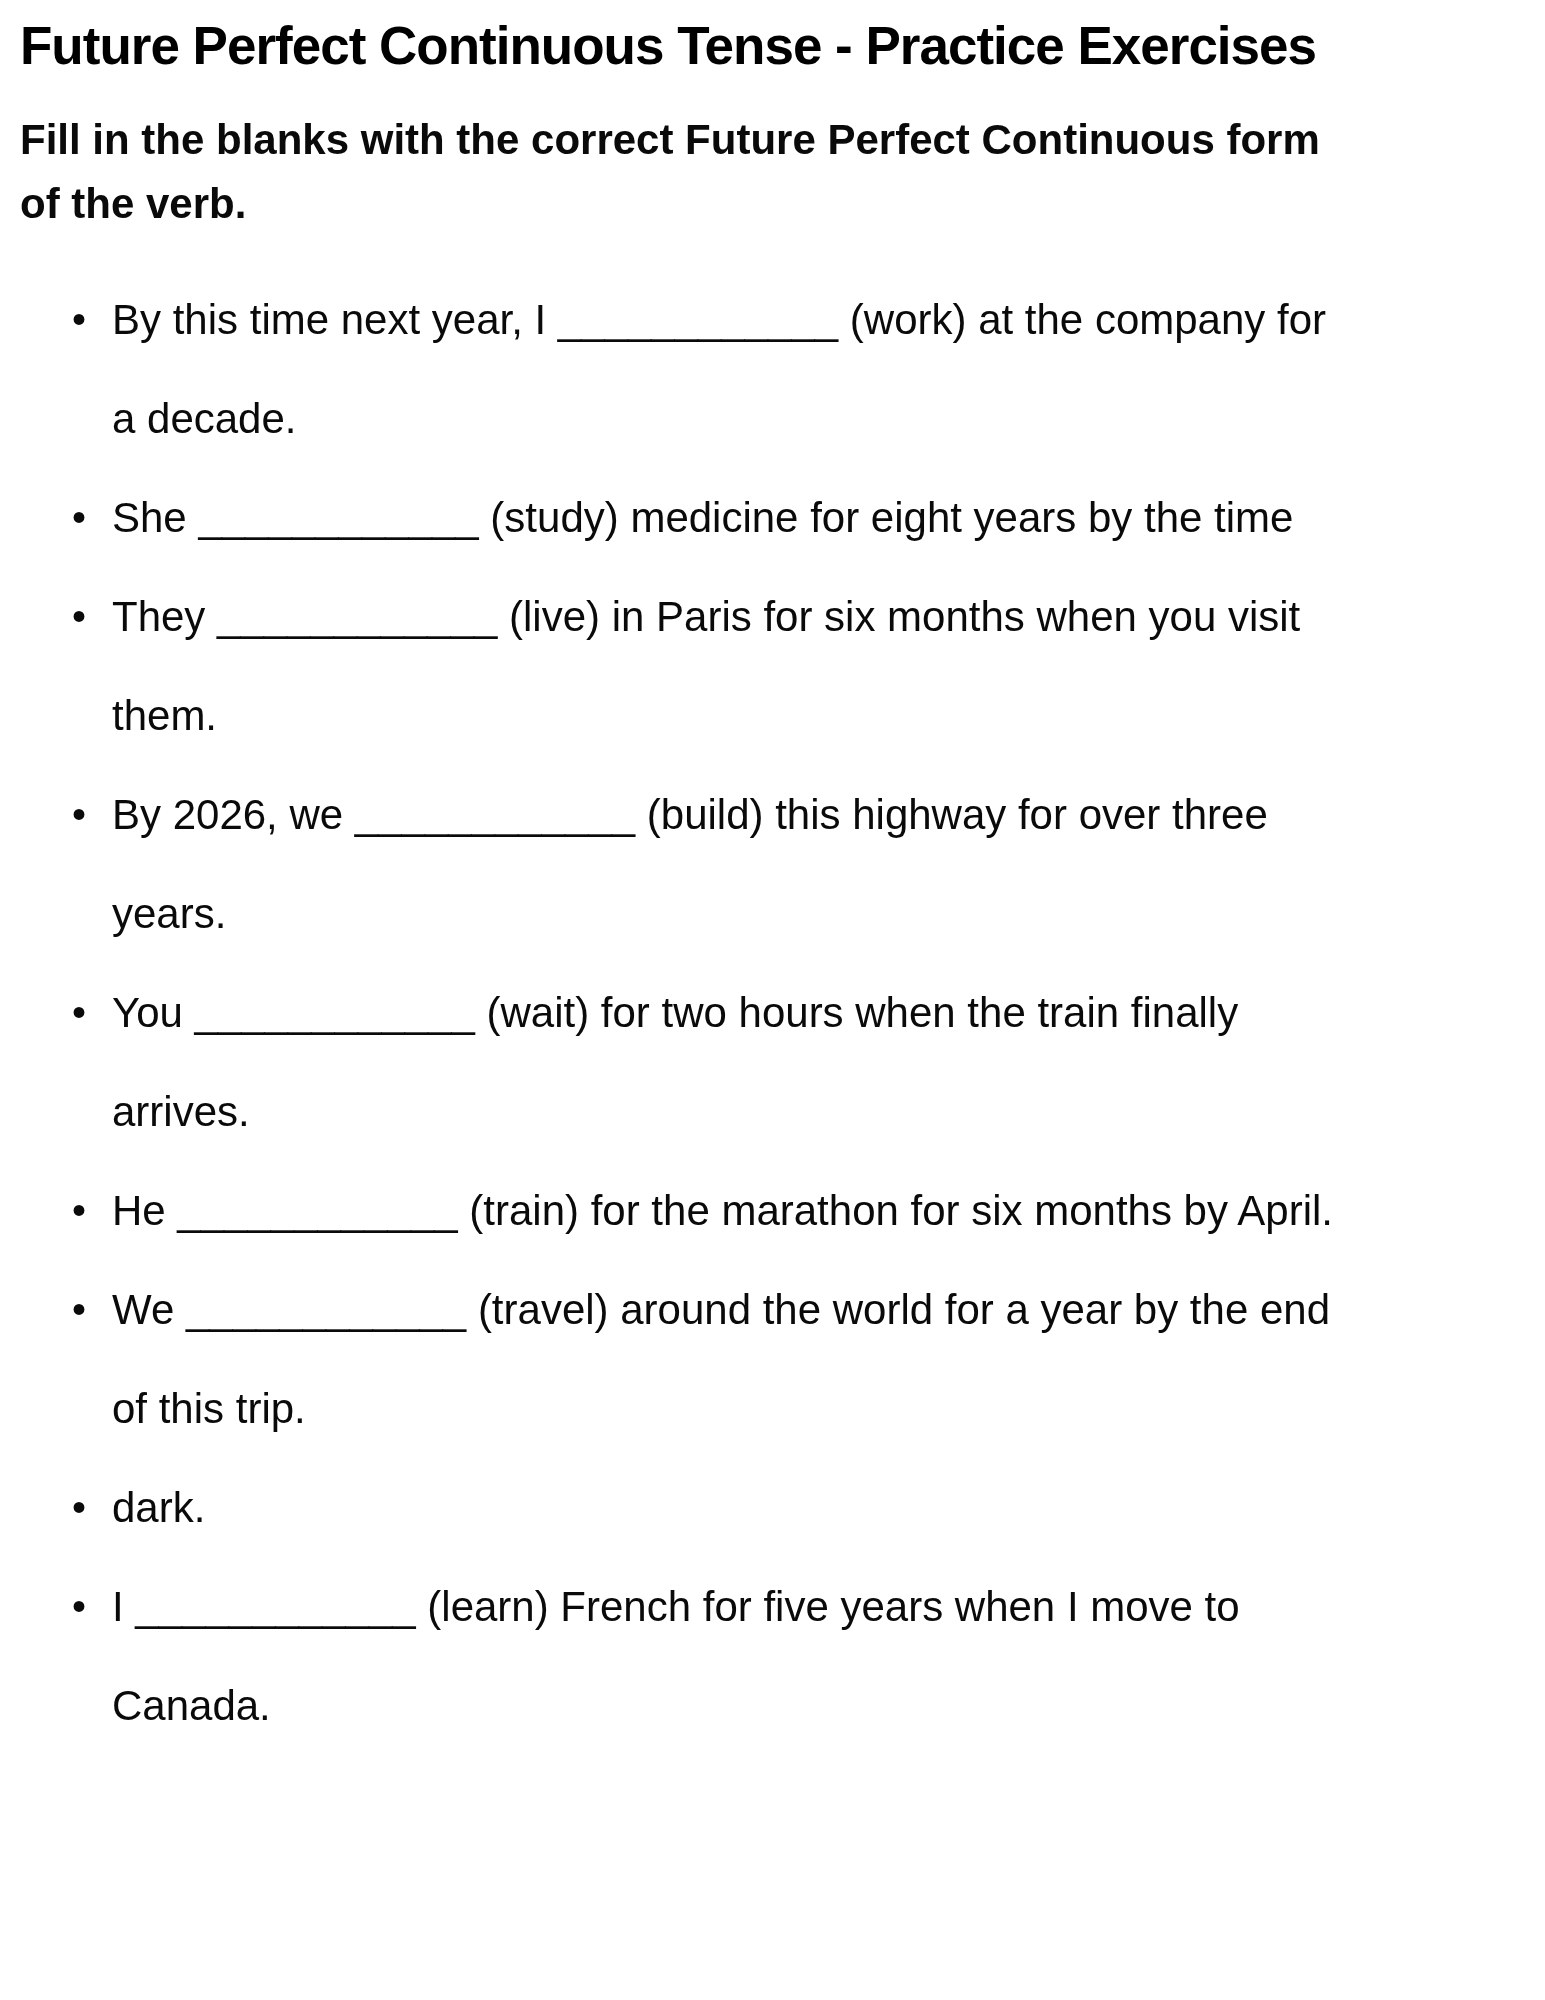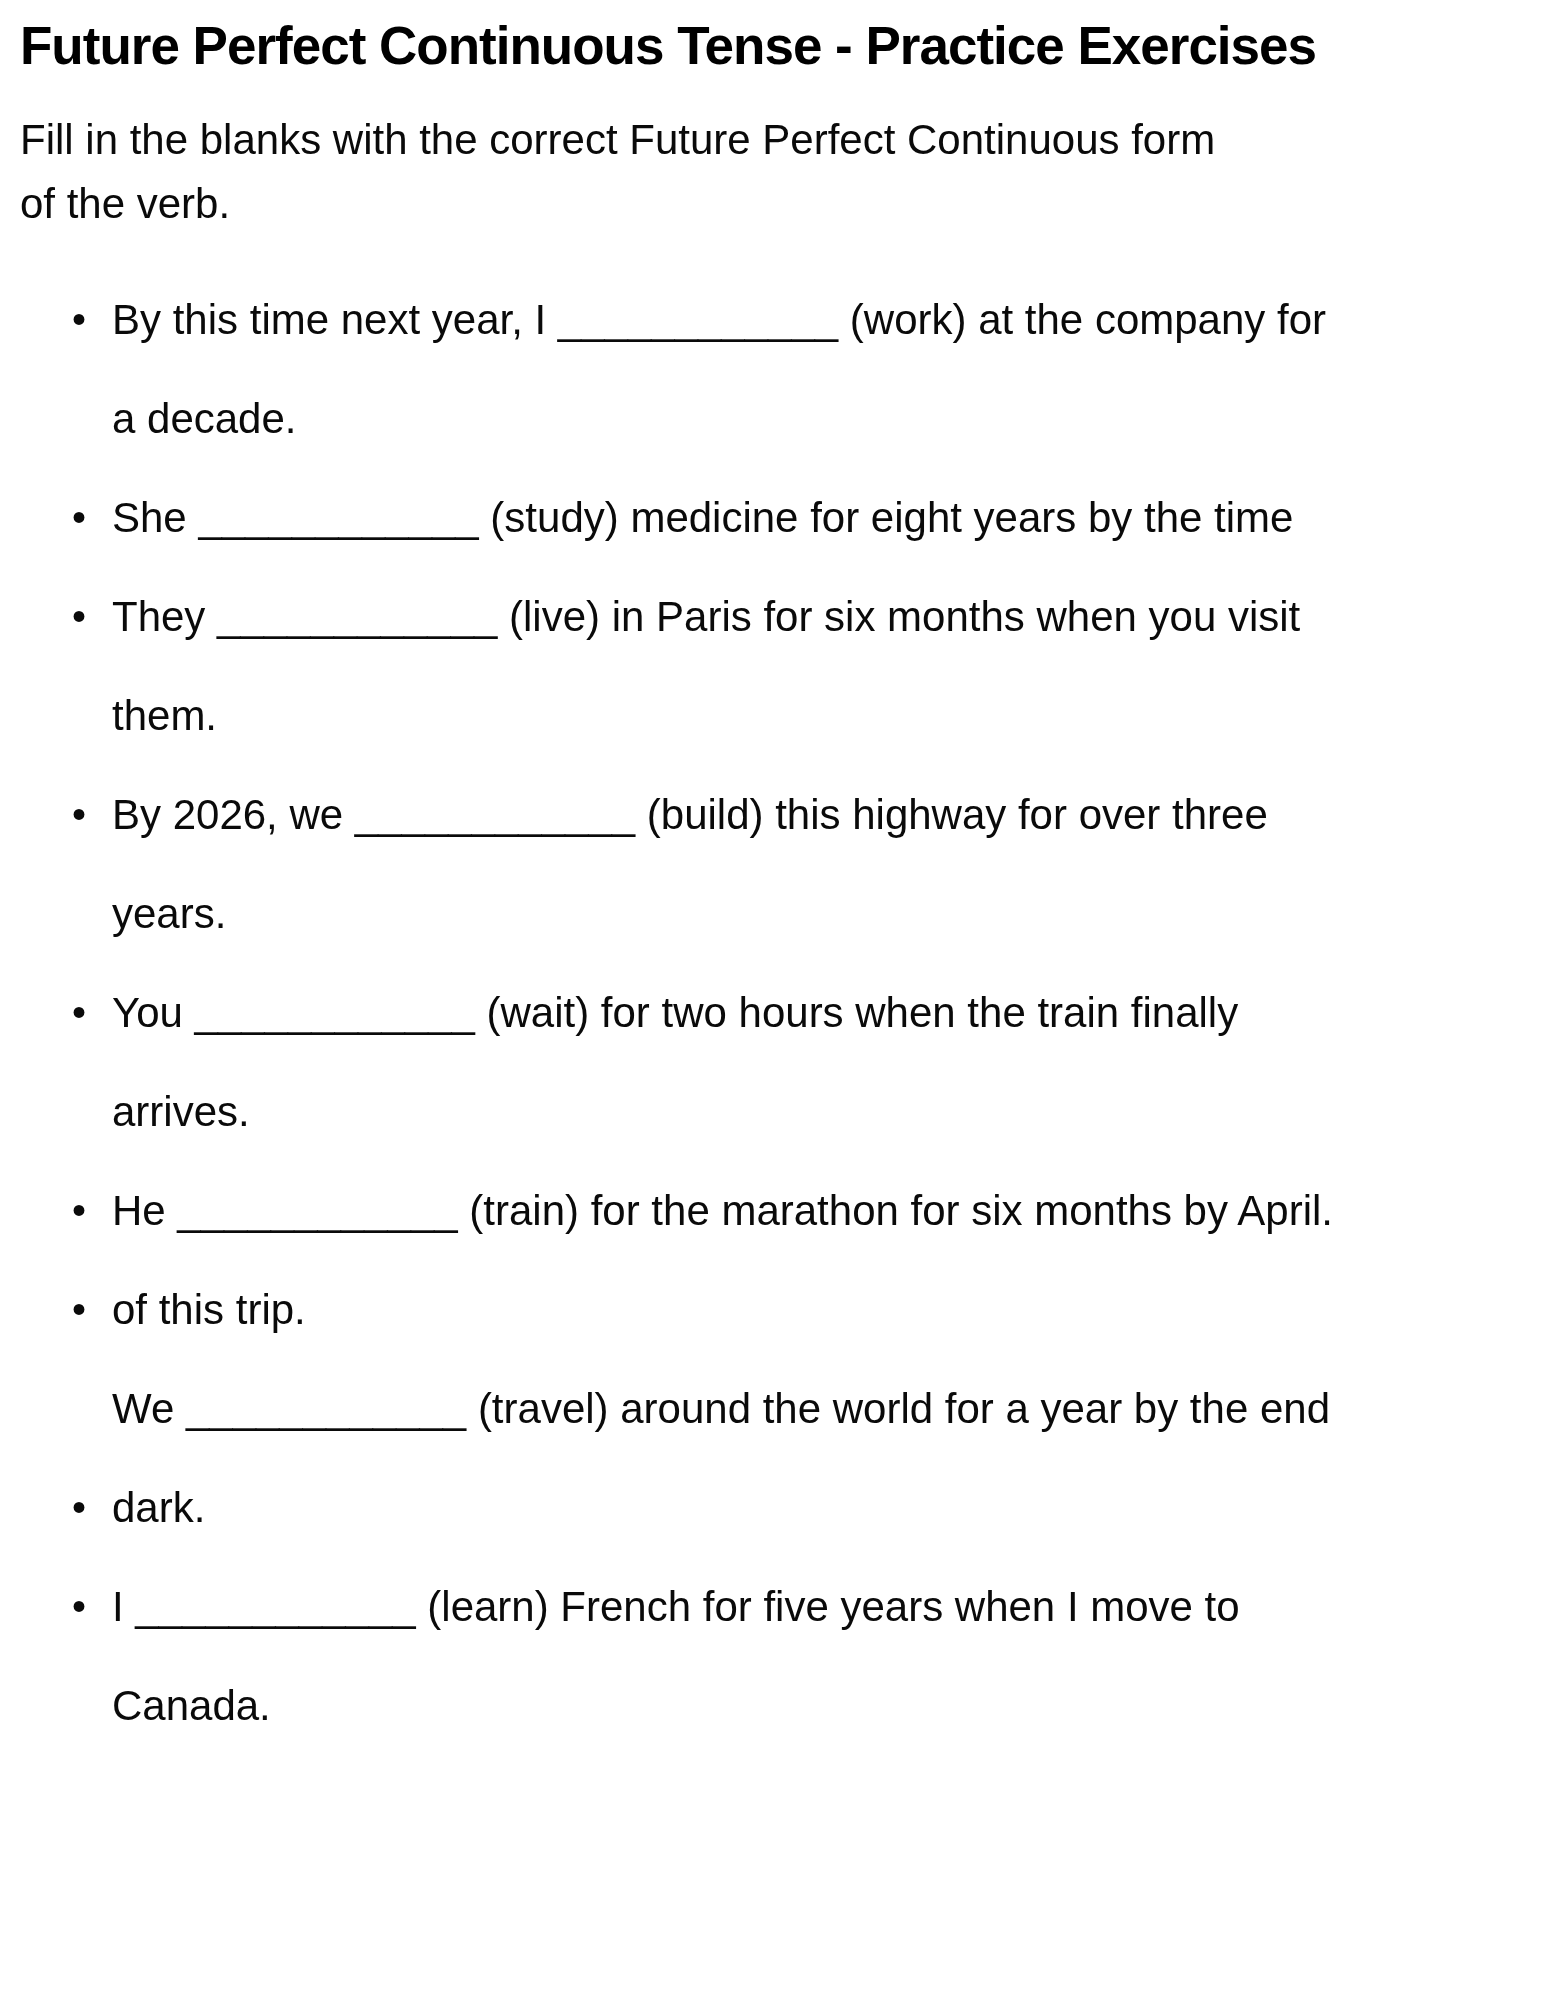--- a/index.html
+++ b/index.html
@@ -26,21 +26,21 @@
     line-height: 68px;
     font-weight: 700;
     letter-spacing: -1px;
     color: #000000;
     white-space: nowrap;
   }
   .instructions {
     margin: 28px 0 0 0;
     font-size: 42px;
     line-height: 64px;
-    font-weight: 400;
+    font-weight: 700;
     color: #0a0a0a;
   }
   .instructions .line {
     display: block;
     white-space: pre;
   }
   .exercise-list {
     list-style: none;
     margin: 34px 0 0 0;
     padding: 0;
@@ -110,22 +110,22 @@
       <span class="line">arrives.</span>
     </li>
 
     <li class="exercise-item">
       <span class="bullet">•</span>
       <span class="line">He ____________ (train) for the marathon for six months by April.</span>
     </li>
 
     <li class="exercise-item">
       <span class="bullet">•</span>
+      <span class="line">We ____________ (travel) around the world for a year by the end</span>
       <span class="line">of this trip.</span>
-      <span class="line">We ____________ (travel) around the world for a year by the end</span>
     </li>
 
     <li class="exercise-item">
       <span class="bullet">•</span>
       <span class="line">dark.</span>
     </li>
 
     <li class="exercise-item">
       <span class="bullet">•</span>
       <span class="line">I ____________ (learn) French for five years when I move to</span>

